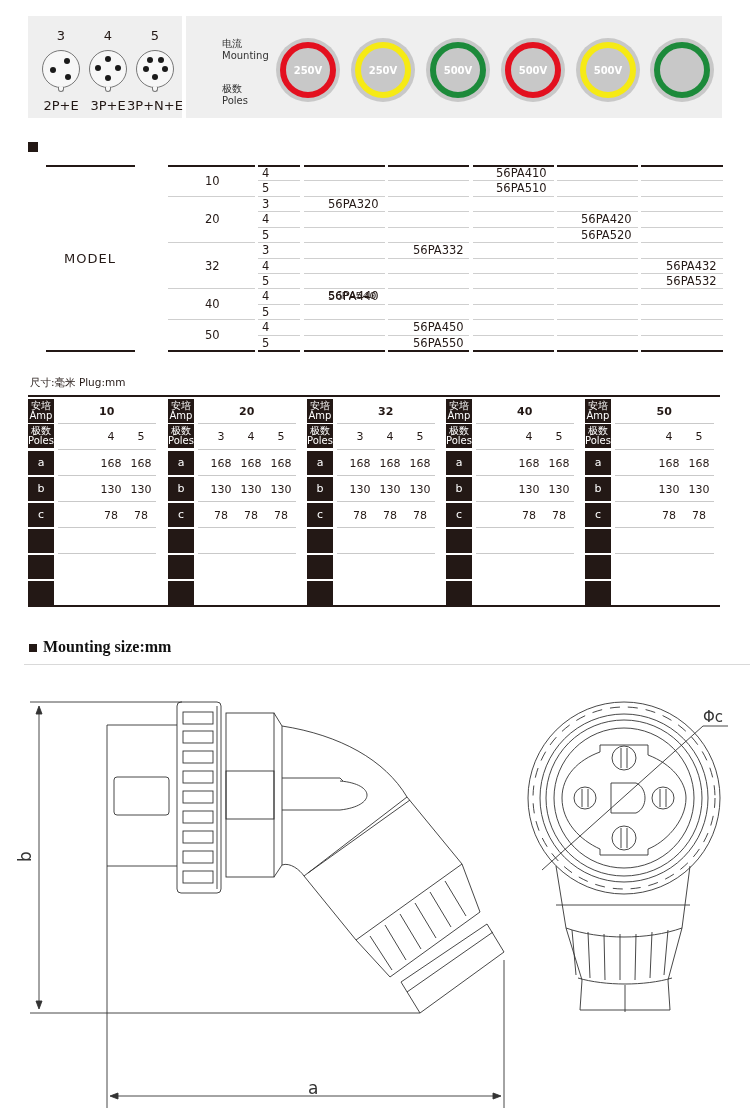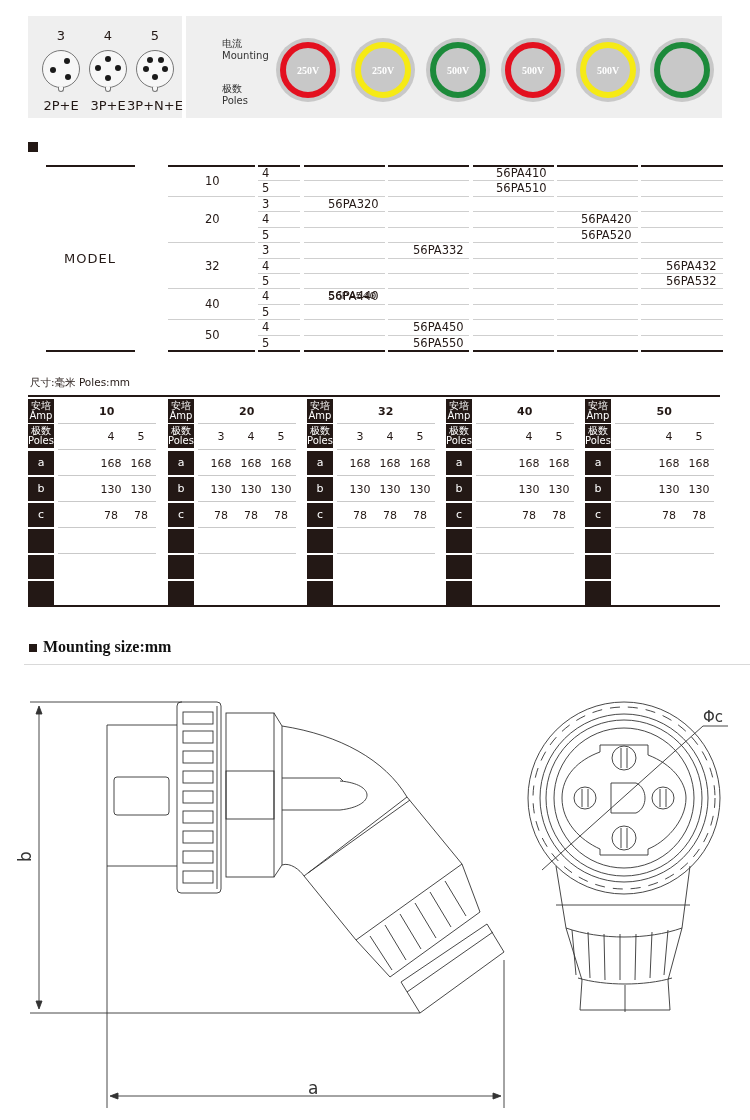--- a/index.html
+++ b/index.html
@@ -14,21 +14,21 @@
   .pole-item { position: absolute; top: 0; width: 46px; text-align: center; }
   .pole-num { position: absolute; top: 12px; left: 0; width: 100%; font-size: 13px; color: #231815; }
   .pole-face { position: absolute; top: 34px; left: 4px; width: 38px; height: 38px; border: 1.3px solid #777; border-radius: 50%; background: #f7f7f7; }
   .pole-face .notch { position: absolute; bottom: -5px; left: 15px; width: 6px; height: 5px; border-left: 1px solid #777; border-right: 1px solid #777; border-bottom: 1px solid #777; border-radius: 0 0 3px 3px; background: #f7f7f7; }
   .pin { position: absolute; width: 6px; height: 6px; border-radius: 50%; background: #1a1a1a; }
   .pole-label { position: absolute; top: 82px; left: -6px; width: 58px; font-size: 13px; color: #231815; white-space: nowrap; text-align: center; }
 
   .cur-labels { position: absolute; left: 36px; top: 22px; font-size: 10px; line-height: 12px; color: #333; }
   .cur-labels .gap { height: 21px; }
 
-  .ring { position: absolute; top: 22px; width: 64px; height: 64px; border-radius: 50%; background: #c8c8c8; font-family: Liberation Serif, serif; }
+  .ring { position: absolute; top: 22px; width: 64px; height: 64px; border-radius: 50%; background: #c8c8c8; }
   .ring .inner { position: absolute; left: 4px; top: 4px; width: 56px; height: 56px; border-radius: 50%; border: 6px solid; background: #c8c8c8; display: flex; align-items: center; justify-content: center; font-size: 10px; font-weight: bold; color: #fff; }
 
   
   #plug-title { position: absolute; left: 28px; top: 139px; font-size: 14.5px; color: #231815; letter-spacing: 0.1px; white-space: nowrap; }
   .sq { display: inline-block; width: 10px; height: 10px; background: #231815; margin-right: 3px; vertical-align: 0; }
 
   
   #model-table { position: absolute; left: 0; top: 0; }
   .hr-black { position: absolute; height: 2px; background: #231815; }
   .hr-grey { position: absolute; height: 1px; background: #cfcfcf; }
@@ -246,21 +246,21 @@
   <div class="cell" style="left:581px;top:228px;">56PA520</div>
   <div class="cell" style="left:413px;top:243px;">56PA332</div>
   <div class="cell" style="left:666px;top:259px;">56PA432</div>
   <div class="cell" style="left:666px;top:274px;">56PA532</div>
   <div class="cell" style="left:328px;top:289px;">56PA440</div>
   <div class="cell" style="left:328px;top:289px;font-family:Liberation Mono, monospace;">56PA540</div>
   <div class="cell" style="left:413px;top:320px;">56PA450</div>
   <div class="cell" style="left:413px;top:336px;">56PA550</div>
 </div>
 
-<div id="size-caption">尺寸:毫米  Poles:mm</div>
+<div id="size-caption">尺寸:毫米  Plug:mm</div>
 <div id="size-top-line"></div>
 
 <div id="size-blocks">
     <div class="size-block" style="left: 28px; width: 134px;">
       <div class="hcell two" style="top: 2px; height: 24px;">
         <div>安培</div>
         <div>Amp</div>
       </div>
       <div class="hcell two" style="top: 27px; height: 24px;">
         <div>极数</div>

